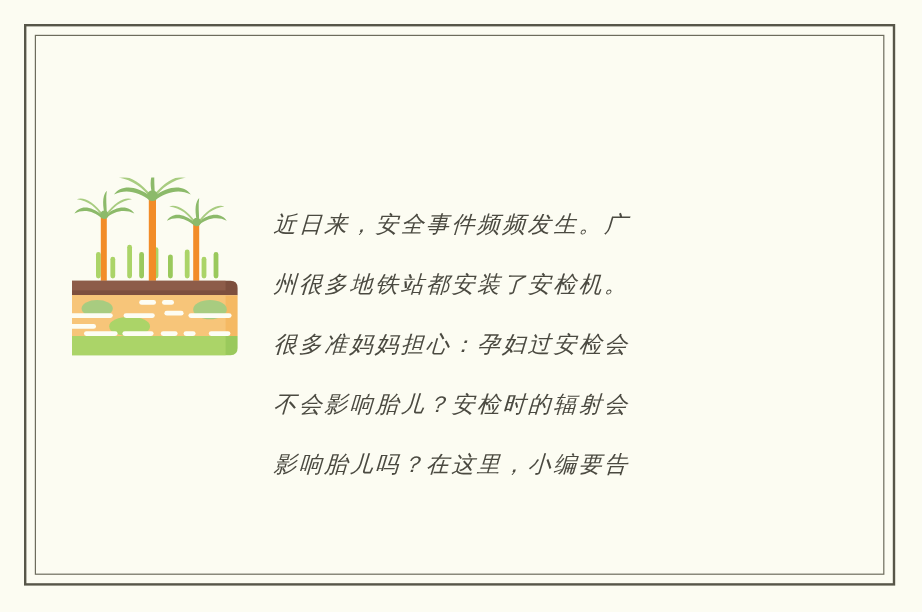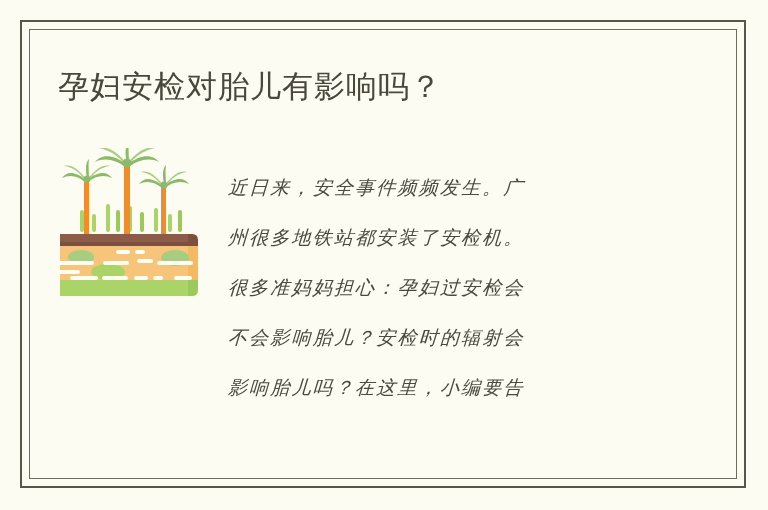--- a/index.html
+++ b/index.html
@@ -94,21 +94,20 @@
   }
 </style>
 </head>
 <body>
 
 <div id="card">
 
   <div id="frame-outer"></div>
   <div id="frame-inner"></div>
 
-  <div id="page-title">孕妇安检对胎儿有影响吗？</div>
 
   <div id="oasis-illustration">
     <svg viewBox="0 0 142 150" xmlns="http://www.w3.org/2000/svg">
 
       <g>
         <rect x="22" y="62" width="4" height="22" rx="2" fill="#abd468"></rect>
         <rect x="34" y="66" width="4" height="18" rx="2" fill="#abd468"></rect>
         <rect x="48" y="56" width="4" height="28" rx="2" fill="#abd468"></rect>
         <rect x="58" y="62" width="4" height="22" rx="2" fill="#9ac95c"></rect>
         <rect x="70" y="58" width="4" height="26" rx="2" fill="#abd468"></rect>

